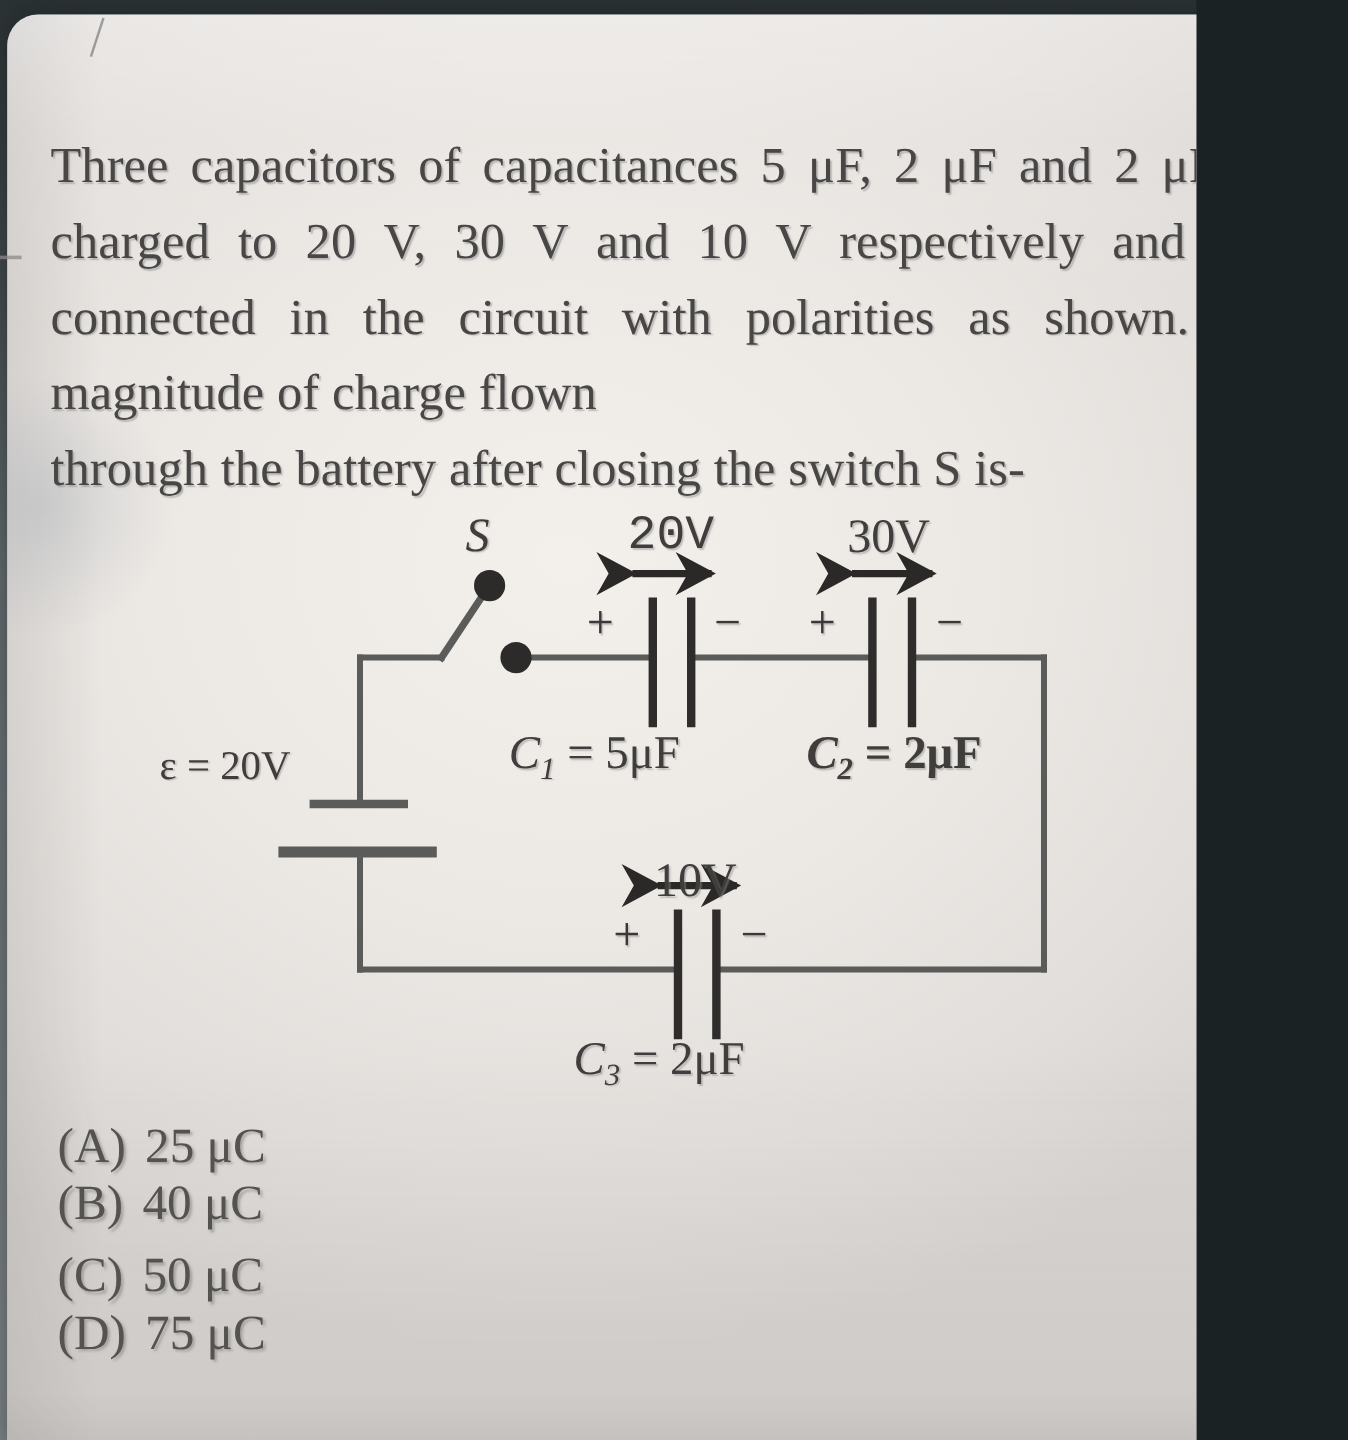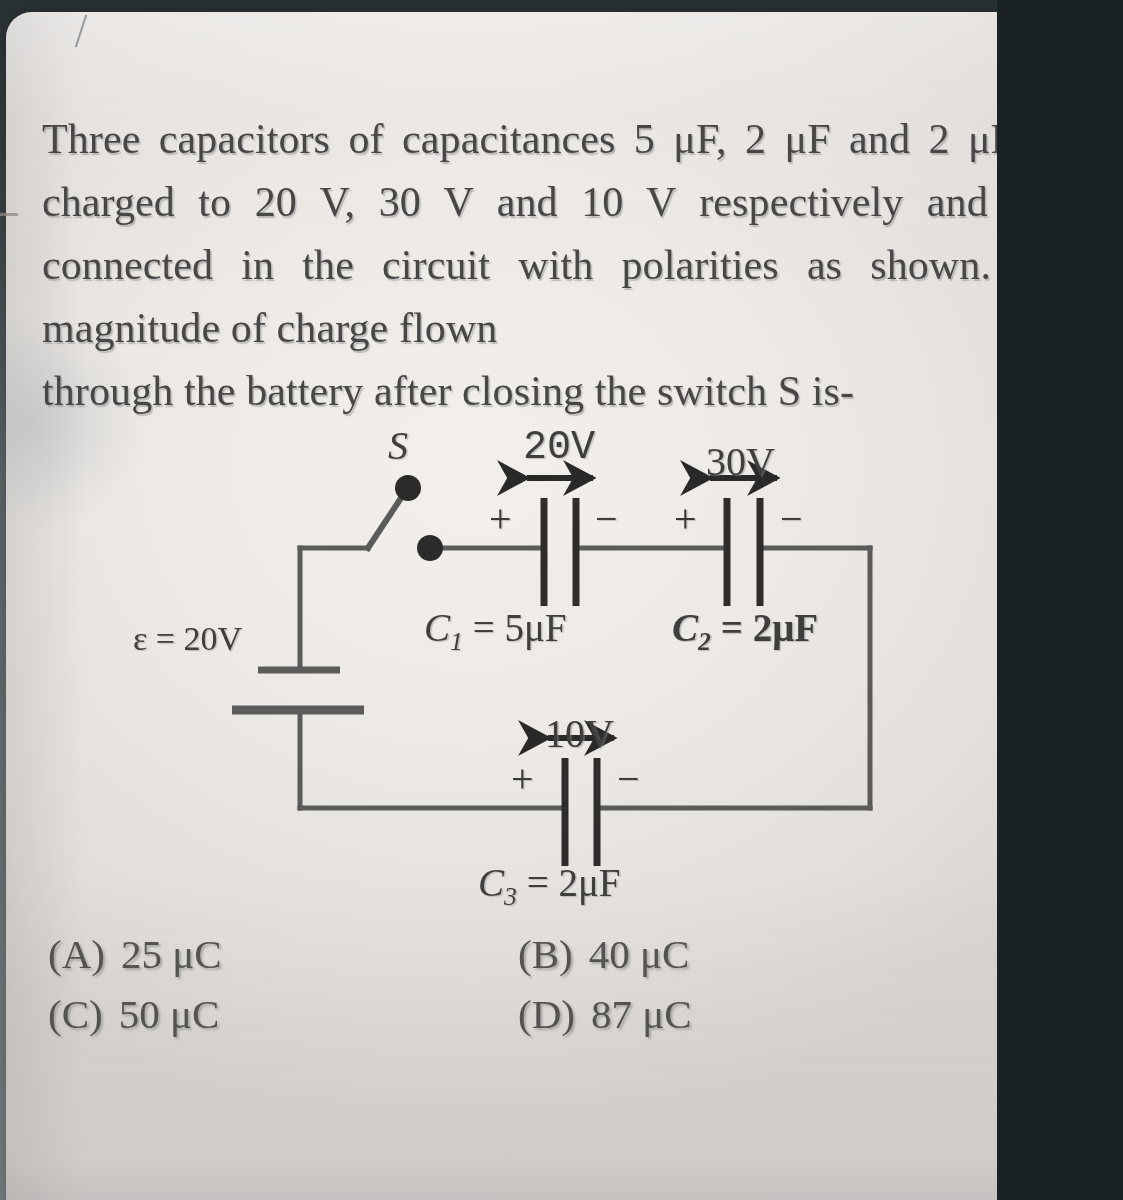--- a/index.html
+++ b/index.html
@@ -130,21 +130,21 @@
   
   #options {
     position: absolute;
     left: 48px;
     top: 930px;
     width: 1000px;
     font-size: 41px;
     color: #55534f;
     text-shadow: 2px 2px 2.2px rgba(150,150,150,.75);
   }
-  .opt-row { display: flex; margin-bottom: 12px; }
+  .opt-row { display: flex; margin-bottom: 12px; flex-direction: column; }
   .opt { width: 470px; }
   .opt .tag { margin-right: 16px; }
 </style>
 </head>
 <body>
 
 <div id="photo">
 
   <div id="page">
     <div id="lighting"></div>
@@ -223,21 +223,21 @@
         <g stroke="#2a2927" stroke-width="6" marker-start="url(#ah)" marker-end="url(#ah)">
           <line x1="527" y1="58" x2="593" y2="58"></line>
           <line x1="710" y1="58" x2="777" y2="58"></line>
           <line x1="548" y1="318" x2="614" y2="318"></line>
         </g>
       </svg>
 
       <div class="sym-label" style="left:388px; top:2px;">S</div>
 
       <div class="volt-label" style="left:523px; top:5px;font-family:Liberation Mono, monospace;">20V</div>
-      <div class="volt-label" style="left:706px; top:18px;">30V</div>
+      <div class="volt-label" style="left:706px; top:3px;">30V</div>
       <div class="volt-label" style="left:545px; top:265px;margin-top:25px;">10V</div>
 
       <div class="pm" style="left:489px; top:75px;">+</div>
       <div class="pm" style="left:595px; top:75px;">−</div>
 
       <div class="pm" style="left:674px; top:75px;">+</div>
       <div class="pm" style="left:780px; top:75px;">−</div>
 
       <div class="pm" style="left:511px; top:335px;">+</div>
       <div class="pm" style="left:617px; top:335px;">−</div>
@@ -267,19 +267,19 @@
         </div>
         <div class="opt">
           <span class="tag">(B)</span><span>40 μC</span>
         </div>
       </div>
       <div class="opt-row">
         <div class="opt">
           <span class="tag">(C)</span><span>50 μC</span>
         </div>
         <div class="opt">
-          <span class="tag">(D)</span><span>87 μC</span>
+          <span class="tag">(D)</span><span>75 μC</span>
         </div>
       </div>
     </div>
 
   </div>
 </div>
 
 </body></html>

